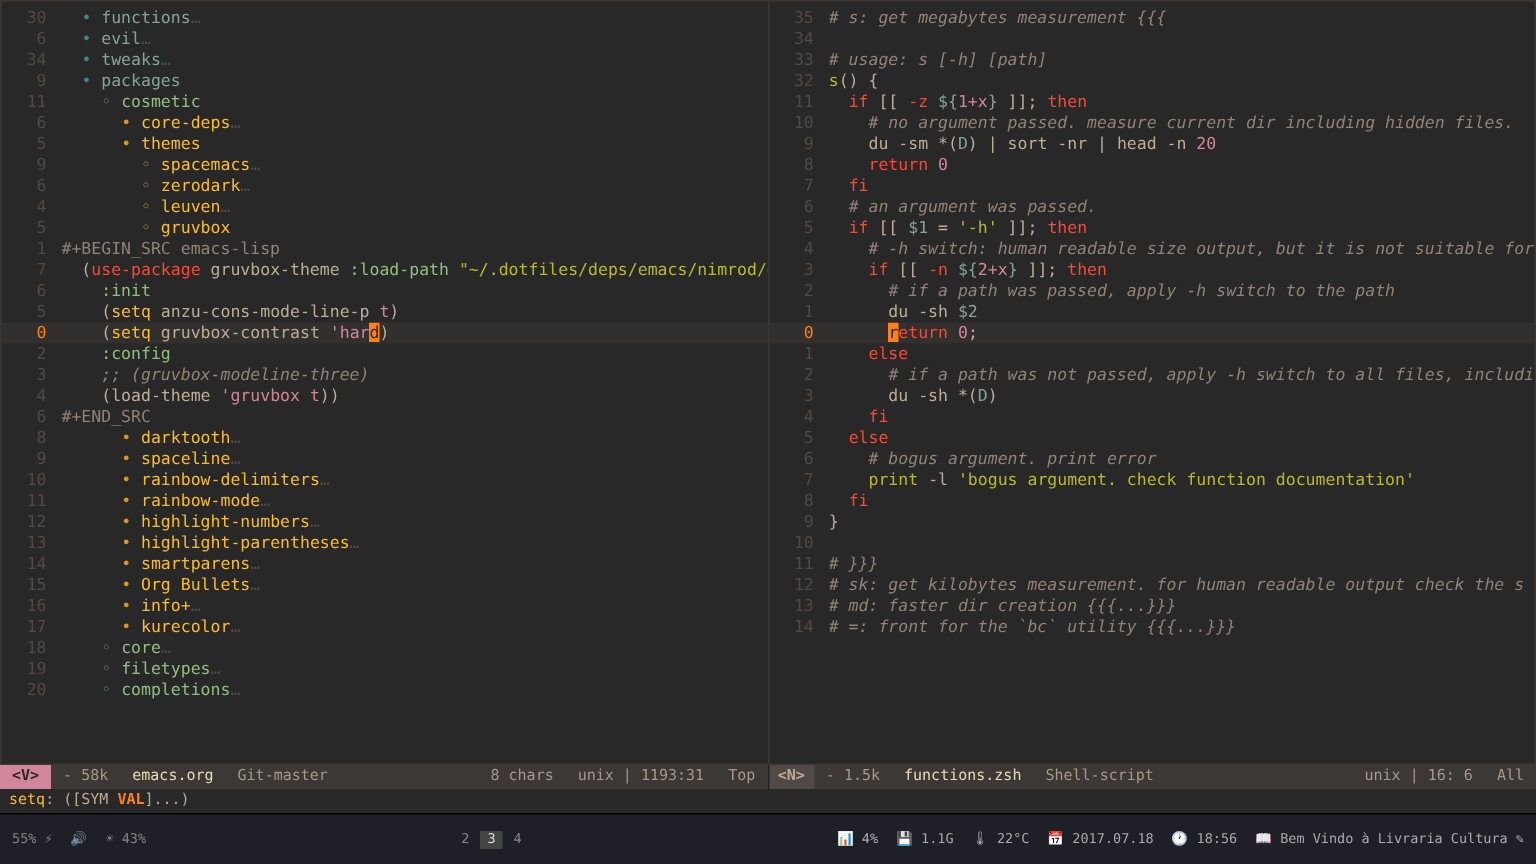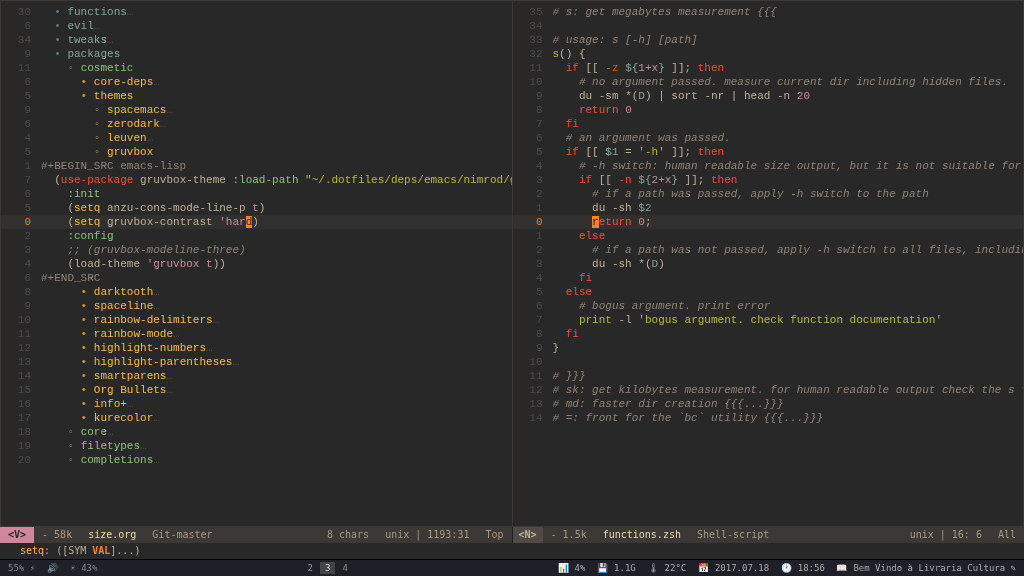--- a/index.html
+++ b/index.html
@@ -1,21 +1,21 @@
 <!DOCTYPE html>
 <html><head>
 <meta charset="utf-8">
 <style>
   * { margin:0; padding:0; box-sizing:border-box; }
   html,body { width:1024px; height:576px; overflow:hidden; font-family:Menlo,Consolas,monospace; font-size:11px; background:#1d2021; color:#bdae93; }
   .wrap { display:flex; flex-direction:column; height:100%; background:#282828; }
   .panes { flex:1; display:flex; overflow:hidden; border:1px solid #3c3836;}
   .pane { flex:1; overflow:hidden; position:relative; }
   .pane.left { border-right:1px solid #3c3836; }
-  .code { padding:4px 0 4px 0; line-height:14px; white-space:pre;font-family:Liberation Mono, monospace; }
+  .code { padding:4px 0 4px 0; line-height:14px; white-space:pre; }
   .line { display:flex; }
   .gut { width:40px; text-align:right; padding-right:10px; color:#504945; user-select:none; flex-shrink:0; }
   .line.cur .gut { color:#fe8019; }
   .txt { flex:1; overflow:hidden; }
   .hl-key { color:#fb4934;text-align:right; }          
   .hl-cmd { color:#b8bb26; }          
   .hl-str { color:#b8bb26; }          
   .hl-num { color:#d3869b;margin-top:48px; }          
   .hl-var { color:#83a598; }          
   .hl-comment { color:#928374; font-style:italic; }
@@ -30,24 +30,24 @@
   .heading { color:#83a598; }
   .heading2 { color:#8ec07c; }
   .heading3 { color:#fabd2f; }
   .dots { color:#504945; }
   .cursor-box { background:#fe8019; color:#282828; }
   .modeline { display:flex; height:16px; line-height:16px; background:#3c3836; color:#a89984; font-size:10px; }
   .modeline .seg { padding:0 8px; }
   .modeline .seg.acc { background:#d3869b; color:#282828; font-weight:bold; }
   .modeline .seg.acc-n { background:#504945; color:#bdae93; font-weight:bold; padding:0 6px;}
   .modeline .grow { flex:1; }
-  .minibuf { height:16px; line-height:16px; background:#282828; color:#bdae93; padding:0 20px; font-size:10px; }
+  .minibuf { height:16px; line-height:16px; background:#282828; color:#bdae93; padding:0 6px; font-size:10px; }
   .minibuf .fn { color:#fabd2f; }
   .minibuf .arg { color:#fe8019; font-weight:bold; }
-  .taskbar { height:17px; background:rgba(30,30,40,.9); color:#aaa; display:flex; align-items:center; padding:0 8px; font-size:9px; gap:12px; border-top:1px solid #000;}
+  .taskbar { height:34px; background:rgba(30,30,40,.9); color:#aaa; display:flex; align-items:center; padding:0 8px; font-size:9px; gap:12px; border-top:1px solid #000;}
   .taskbar .grow{flex:1}
   .taskbar .ws { display:flex; gap:2px;}
   .taskbar .ws span{ padding:1px 5px; color:#888;}
   .taskbar .ws span.active{ background:#444; color:#ddd;}
   .mode-half { flex:1; display:flex; }
   .mode-half.left { border-right:1px solid #1d2021; }
   .curline-bg { background:#32302f; }
   .icon-sys { opacity:.7; }
 </style>
 </head>
@@ -60,21 +60,21 @@
     </div>
     <div class="pane">
       <div class="code" id="code-right"><div class="line"><span class="gut">35</span><span class="txt"><span class="hl-comment"># s: get megabytes measurement {{{</span></span></div><div class="line"><span class="gut">34</span><span class="txt"></span></div><div class="line"><span class="gut">33</span><span class="txt"><span class="hl-comment"># usage: s [-h] [path]</span></span></div><div class="line"><span class="gut">32</span><span class="txt"><span class="hl-cmd">s</span><span class="">() {</span></span></div><div class="line"><span class="gut">11</span><span class="txt"><span class="">  </span><span class="hl-key">if</span><span class=""> [[ </span><span class="hl-key">-z</span><span class=""> </span><span class="hl-var">${</span><span class="hl-num">1+x</span><span class="hl-var">}</span><span class=""> ]]; </span><span class="hl-key">then</span></span></div><div class="line"><span class="gut">10</span><span class="txt"><span class="">    </span><span class="hl-comment"># no argument passed. measure current dir including hidden files.</span></span></div><div class="line"><span class="gut">9</span><span class="txt"><span class="">    du </span><span class="">-sm</span><span class=""> *(</span><span class="hl-var">D</span><span class="">) | sort </span><span class="">-nr</span><span class=""> | head </span><span class="">-n</span><span class=""> </span><span class="hl-num">20</span></span></div><div class="line"><span class="gut">8</span><span class="txt"><span class="">    </span><span class="hl-key">return</span><span class=""> </span><span class="hl-num">0</span></span></div><div class="line"><span class="gut">7</span><span class="txt"><span class="">  </span><span class="hl-key">fi</span></span></div><div class="line"><span class="gut">6</span><span class="txt"><span class="">  </span><span class="hl-comment"># an argument was passed.</span></span></div><div class="line"><span class="gut">5</span><span class="txt"><span class="">  </span><span class="hl-key">if</span><span class=""> [[ </span><span class="hl-var">$1</span><span class=""> = </span><span class="hl-str">'-h'</span><span class=""> ]]; </span><span class="hl-key">then</span></span></div><div class="line"><span class="gut">4</span><span class="txt"><span class="">    </span><span class="hl-comment"># -h switch: human readable size output, but it is not suitable for orderi→</span></span></div><div class="line"><span class="gut">3</span><span class="txt"><span class="">    </span><span class="hl-key">if</span><span class=""> [[ </span><span class="hl-key">-n</span><span class=""> </span><span class="hl-var">${</span><span class="hl-num">2+x</span><span class="hl-var">}</span><span class=""> ]]; </span><span class="hl-key">then</span></span></div><div class="line"><span class="gut">2</span><span class="txt"><span class="">      </span><span class="hl-comment"># if a path was passed, apply -h switch to the path</span></span></div><div class="line"><span class="gut">1</span><span class="txt"><span class="">      du </span><span class="">-sh</span><span class=""> </span><span class="hl-var">$2</span></span></div><div class="line cur curline-bg"><span class="gut">0</span><span class="txt"><span class="">      </span><span class="cursor-box">r</span><span class="hl-key">eturn</span><span class=""> </span><span class="hl-num">0</span><span class="">;</span></span></div><div class="line"><span class="gut">1</span><span class="txt"><span class="">    </span><span class="hl-key">else</span></span></div><div class="line"><span class="gut">2</span><span class="txt"><span class="">      </span><span class="hl-comment"># if a path was not passed, apply -h switch to all files, including hidd→</span></span></div><div class="line"><span class="gut">3</span><span class="txt"><span class="">      du </span><span class="">-sh</span><span class=""> *(</span><span class="hl-var">D</span><span class="">)</span></span></div><div class="line"><span class="gut">4</span><span class="txt"><span class="">    </span><span class="hl-key">fi</span></span></div><div class="line"><span class="gut">5</span><span class="txt"><span class="">  </span><span class="hl-key">else</span></span></div><div class="line"><span class="gut">6</span><span class="txt"><span class="">    </span><span class="hl-comment"># bogus argument. print error</span></span></div><div class="line"><span class="gut">7</span><span class="txt"><span class="">    </span><span class="hl-cmd">print</span><span class=""> </span><span class="">-l</span><span class=""> </span><span class="hl-str">'bogus argument. check function documentation'</span></span></div><div class="line"><span class="gut">8</span><span class="txt"><span class="">  </span><span class="hl-key">fi</span></span></div><div class="line"><span class="gut">9</span><span class="txt"><span class="">}</span></span></div><div class="line"><span class="gut">10</span><span class="txt"></span></div><div class="line"><span class="gut">11</span><span class="txt"><span class="hl-comment"># }}}</span></span></div><div class="line"><span class="gut">12</span><span class="txt"><span class="hl-comment"># sk: get kilobytes measurement. for human readable output check the s functio→</span></span></div><div class="line"><span class="gut">13</span><span class="txt"><span class="hl-comment"># md: faster dir creation {{{...}}}</span></span></div><div class="line"><span class="gut">14</span><span class="txt"><span class="hl-comment"># =: front for the `bc` utility {{{...}}}</span></span></div></div>
     </div>
   </div>
 
   <div class="modeline">
     <div class="mode-half left">
       <span class="seg acc">&lt;V&gt;</span>
       <span class="seg">- 58k</span>
-      <span class="seg" style="color:#ebdbb2">size.org</span>
+      <span class="seg" style="color:#ebdbb2">emacs.org</span>
       <span class="seg">Git-master</span>
       <span class="grow"></span>
       <span class="seg">8 chars</span>
       <span class="seg">unix | 1193:31</span>
       <span class="seg">Top</span>
     </div>
     <div class="mode-half">
       <span class="seg acc-n">&lt;N&gt;</span>
       <span class="seg">- 1.5k</span>
       <span class="seg" style="color:#ebdbb2">functions.zsh</span>

